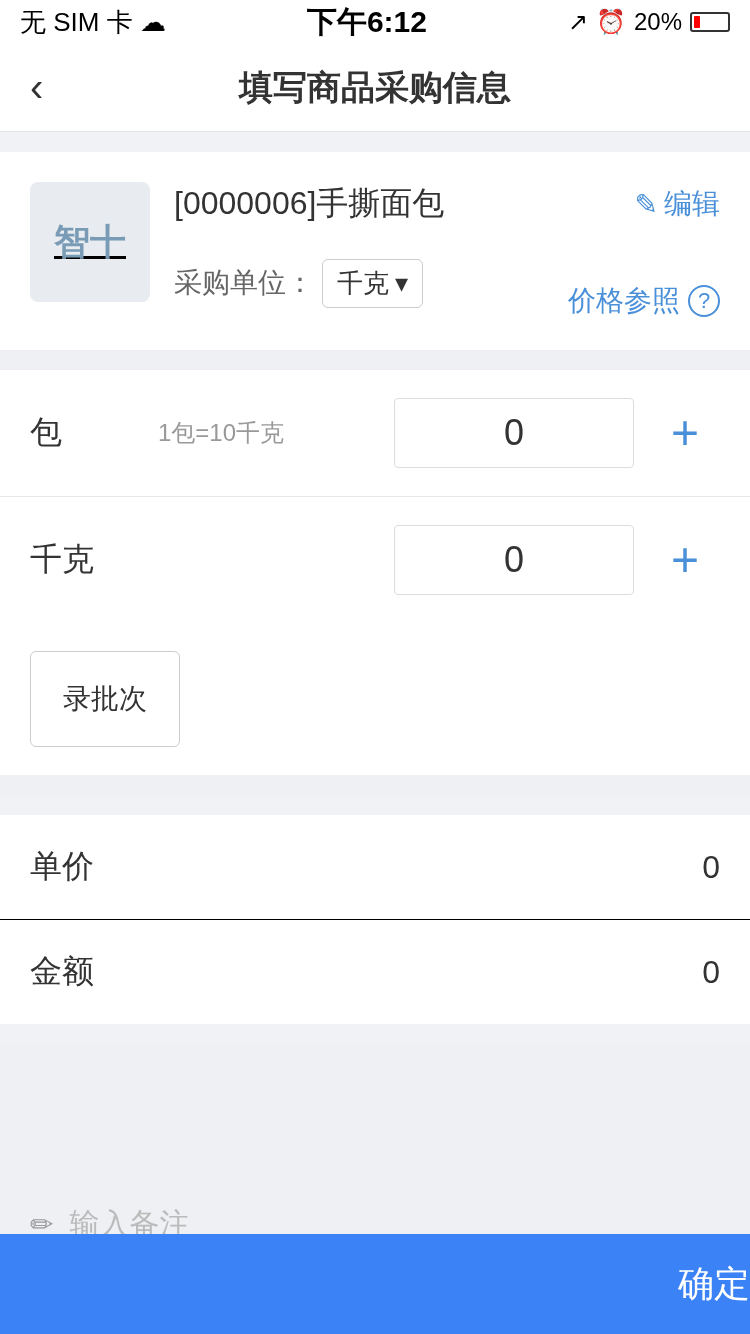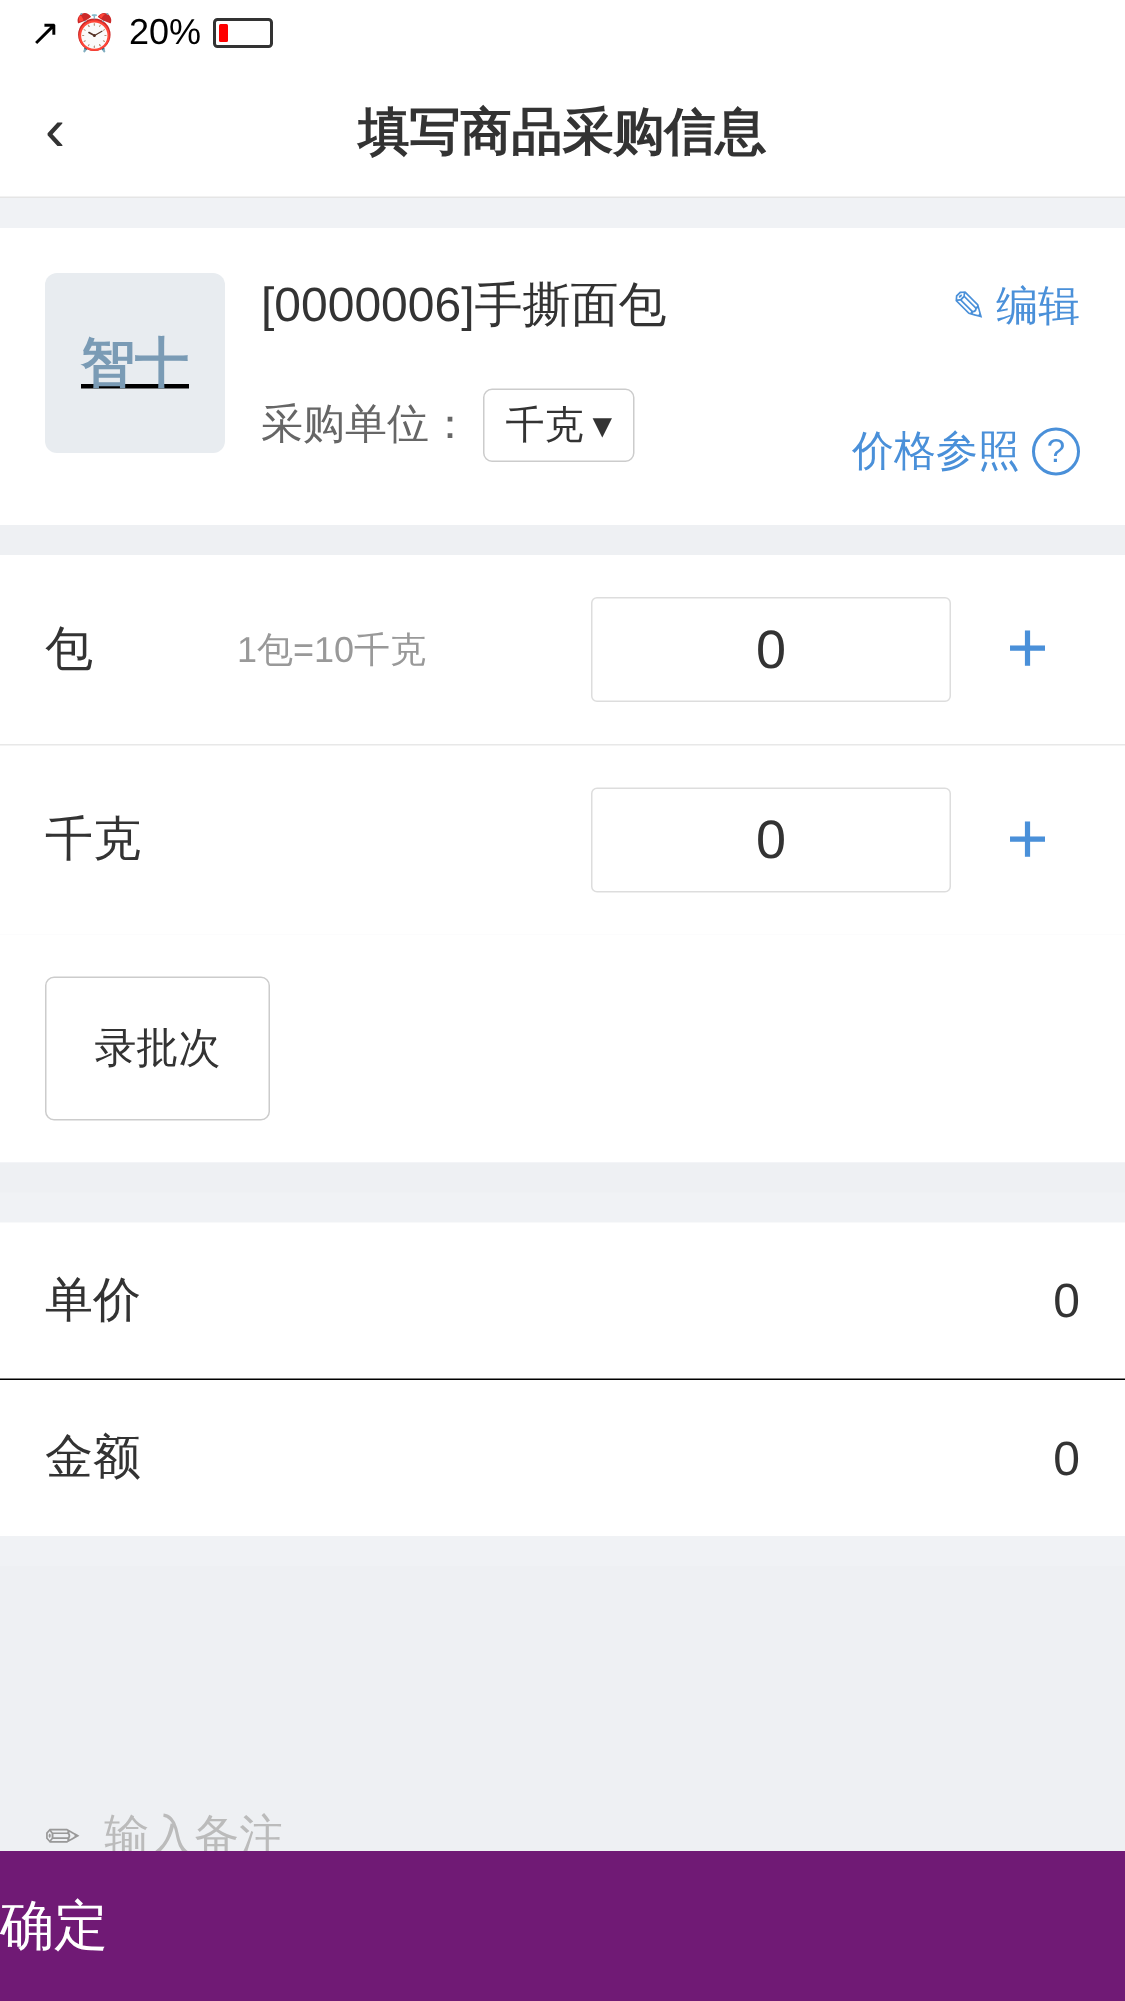--- a/index.html
+++ b/index.html
@@ -290,36 +290,40 @@
       color: #bbb;
     }
 
     
     .confirm-btn-wrap {
       position: fixed;
       bottom: 0;
       left: 0;
       width: 750px;
       height: 100px;
-      background: #701a75;
-      display: flex;
-      align-items: center;
-      justify-content: flex-start;
+      background: #3b82f6;
+      display: flex;
+      align-items: center;
+      justify-content: flex-end;
       cursor: pointer;
     }
     .confirm-btn-text {
       font-size: 36px;
       color: #fff;
       font-weight: 500;
     }
   </style>
 </head>
 <body>
 
 <div class="status-bar">
+  <div class="status-left">
+    <span>无 SIM 卡 ☁</span>
+  </div>
+  <div class="status-center">下午6:12</div>
   <div class="status-right">
     <span>↗</span>
     <span>⏰</span>
     <span>20%</span>
     <span class="battery-icon">
       <span class="battery-body">
         <span class="battery-fill"></span>
       </span>
     </span>
   </div>

